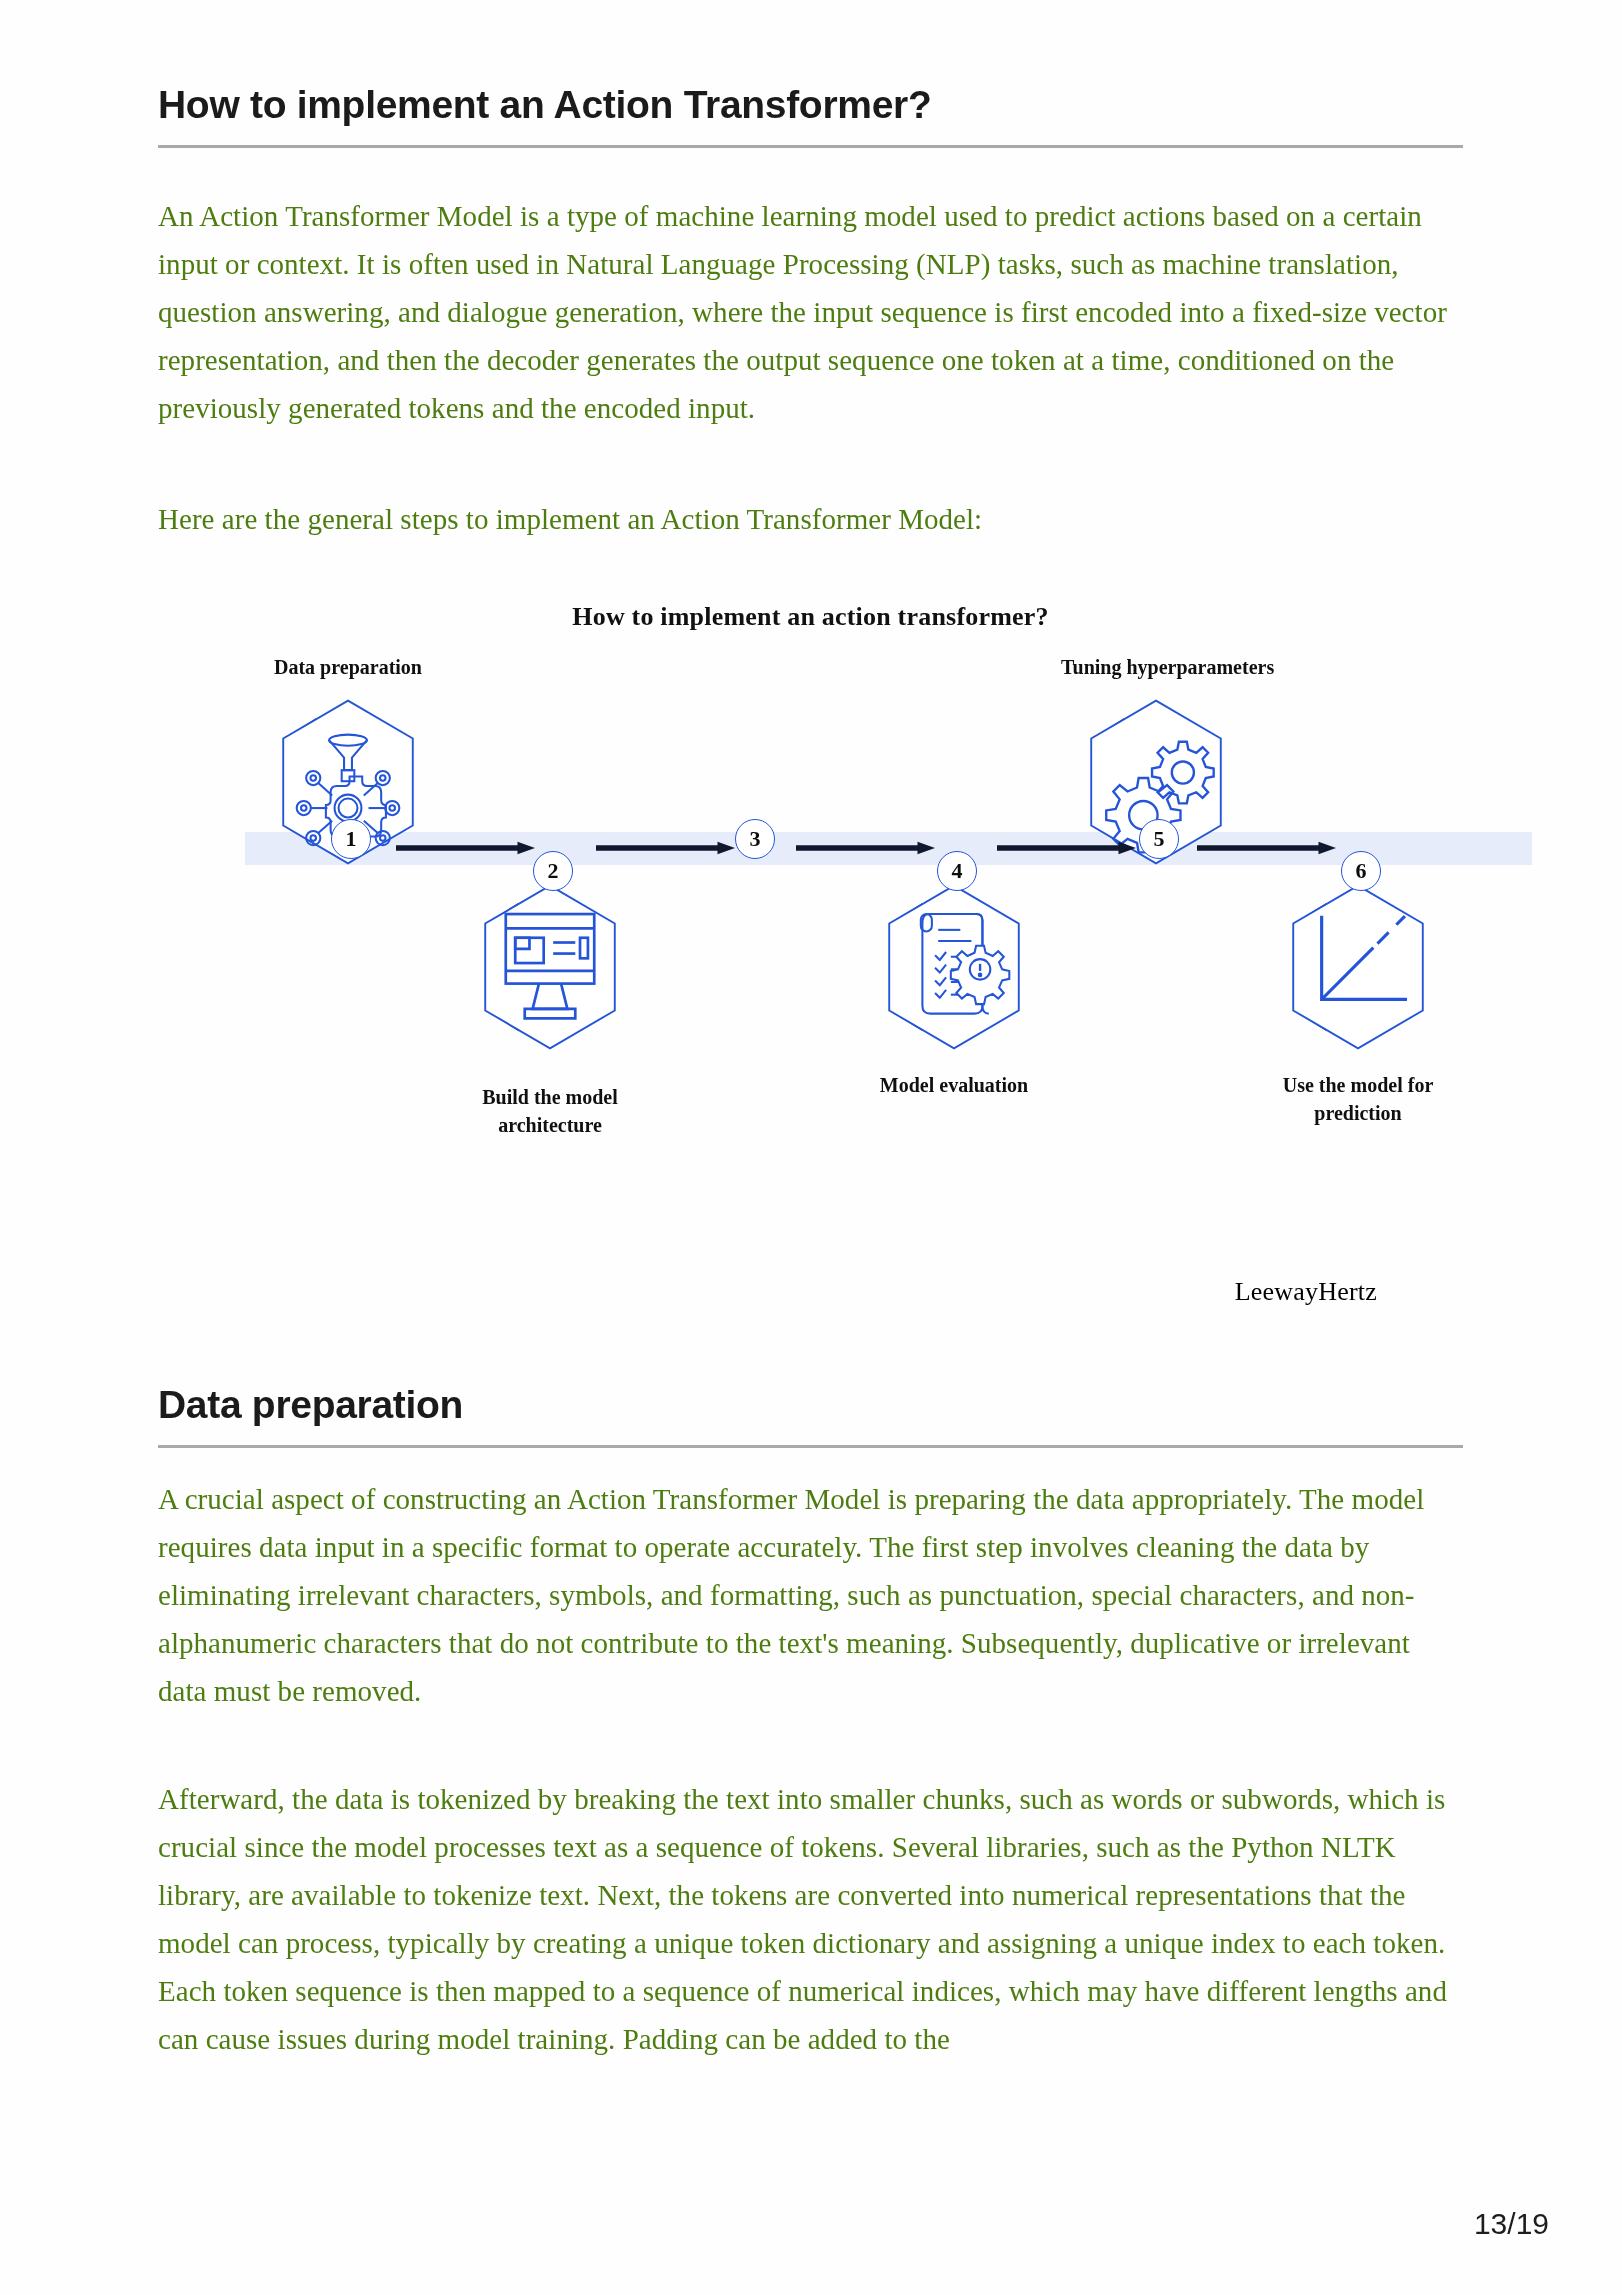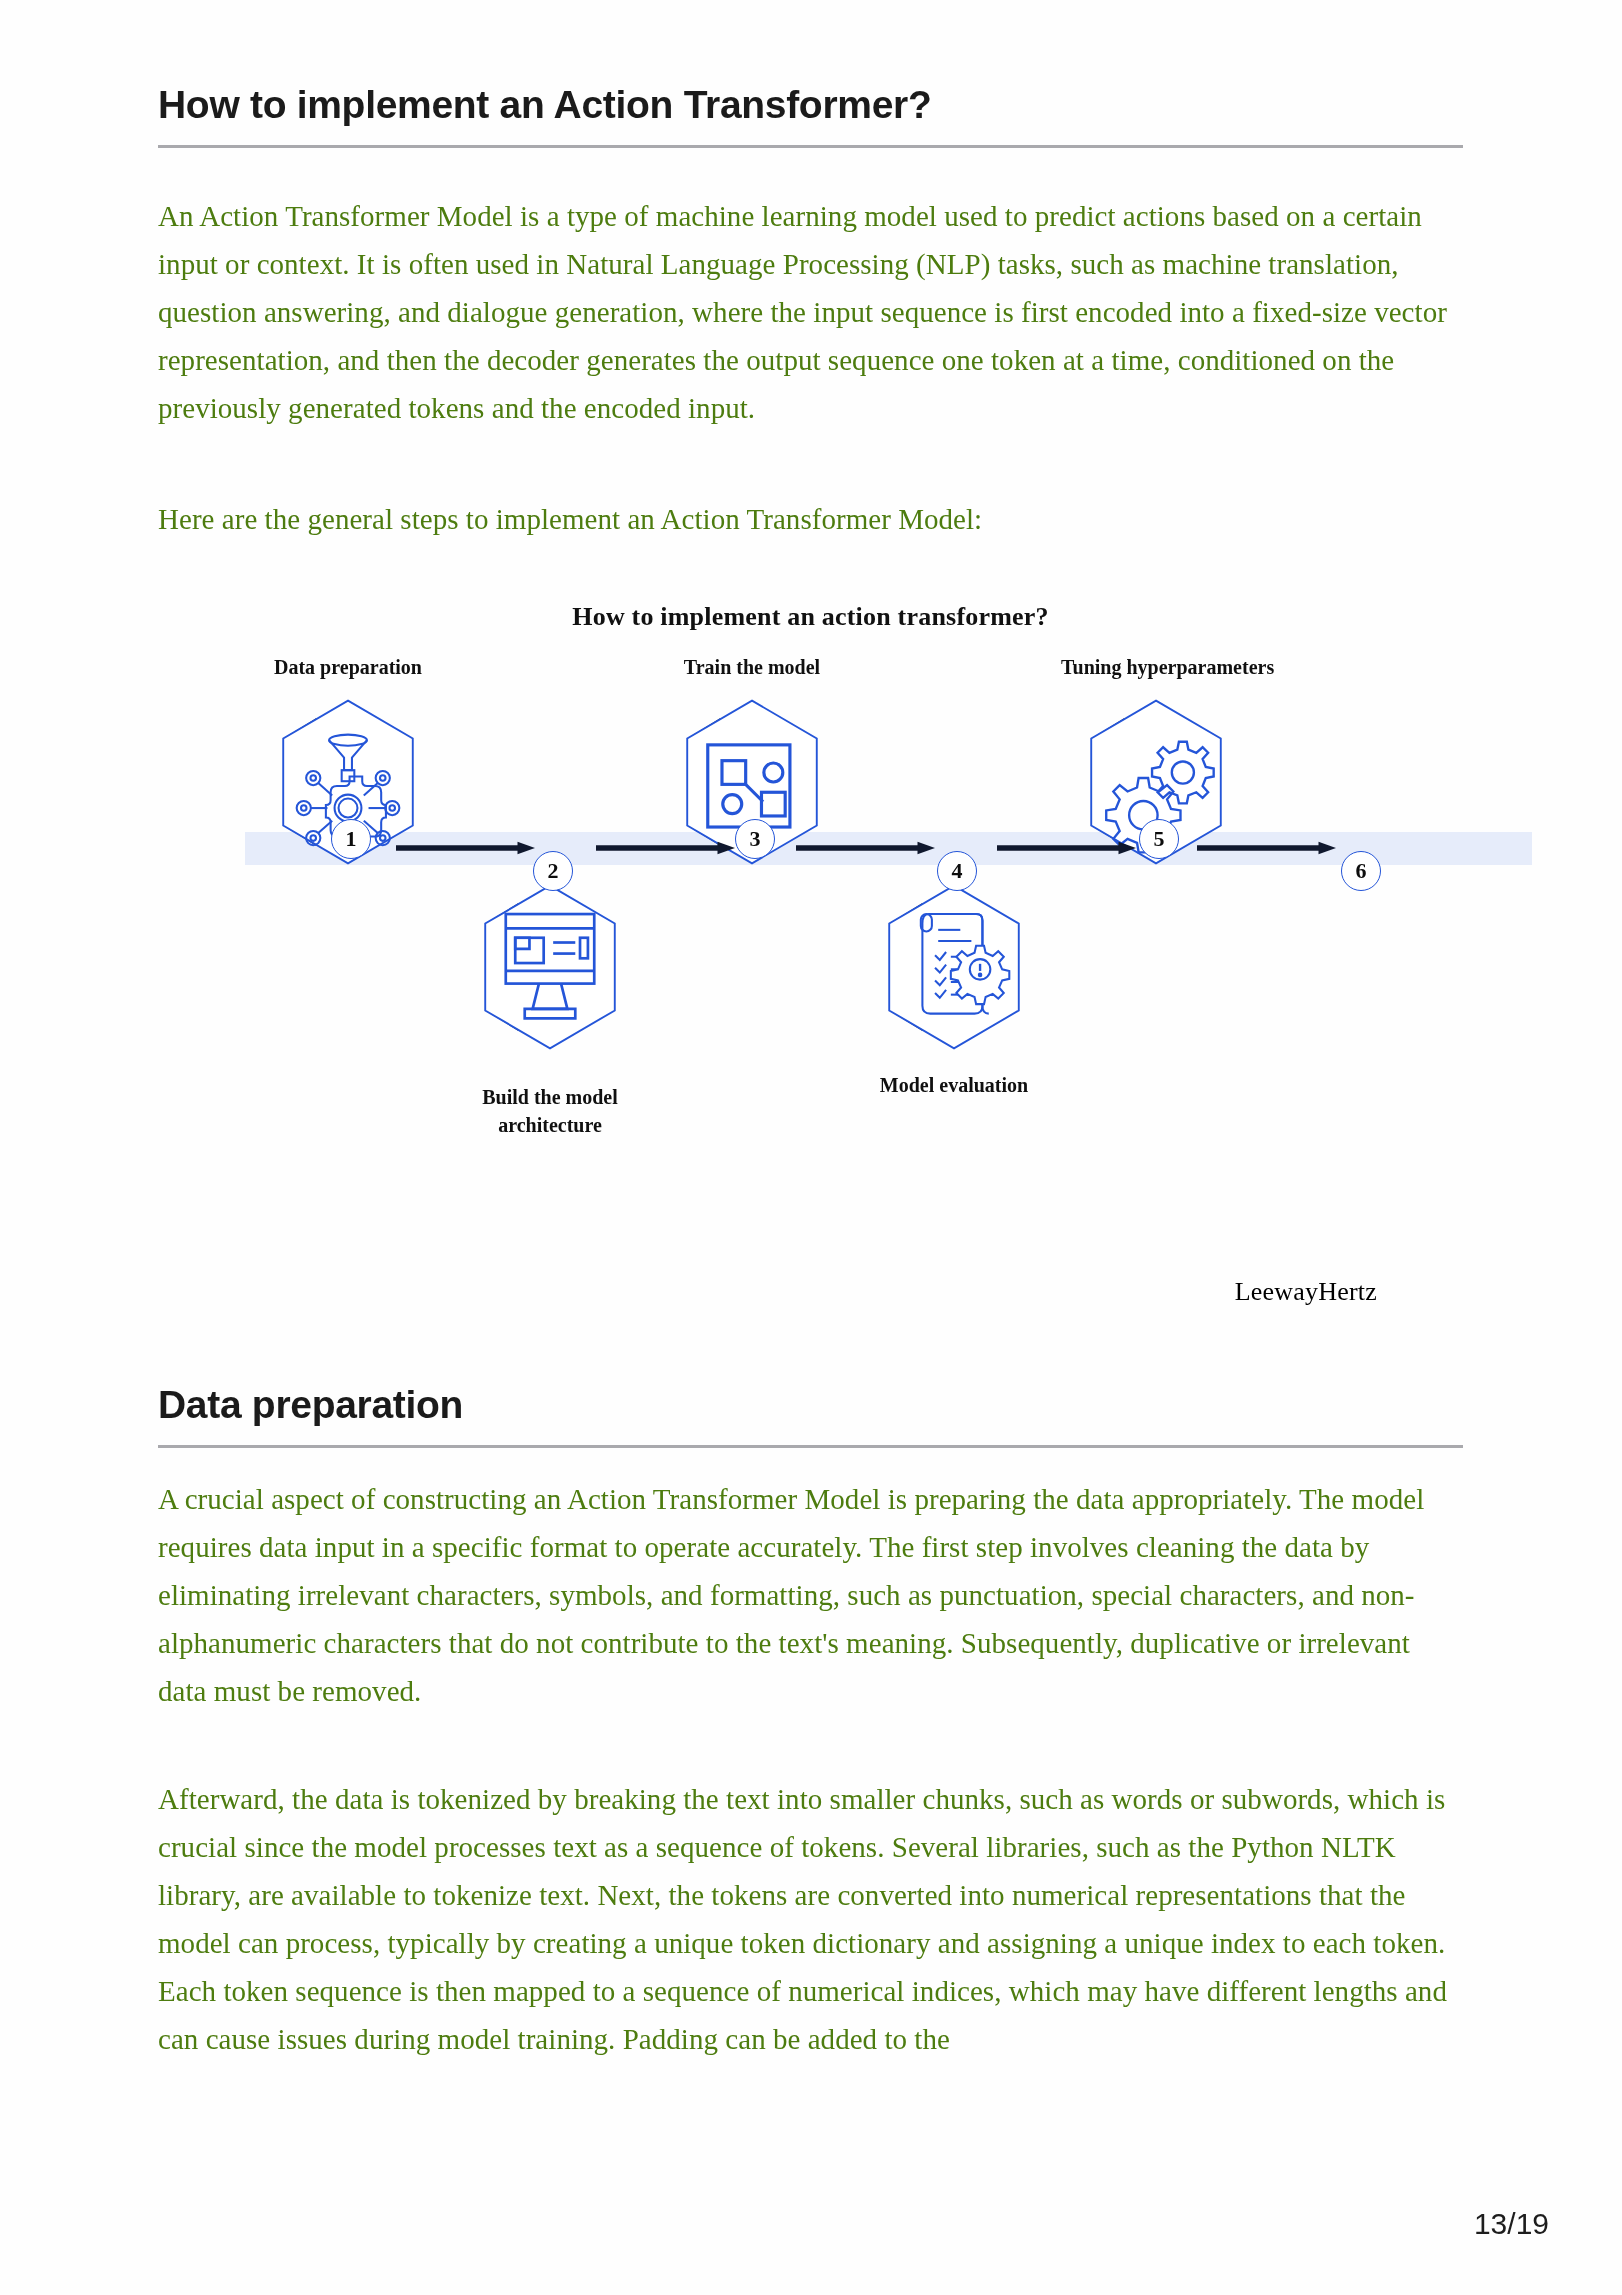--- a/index.html
+++ b/index.html
@@ -239,38 +239,20 @@
               <path d="M53,144 L74,144"></path>
                 <path d="M147,144 L126,144"></path>
               <path d="M62,176 L80,160"></path>
                 <path d="M138,176 L120,160"></path>
             </g>
           </svg>
         </div>
       </div>
       <div class="numcircle" style="left:173px; top:217px;">1</div>
 
-      <div class="node" style="left:499px; top:52px;">
-        <div class="cap">Train the model</div>
-        <div class="hexwrap" style="margin-top:12.7px;">
-          <svg width="158" height="176" viewBox="0 0 200 222">
-            <polygon points="28,52 28,170 47,182 47,64" fill="#131a2e"></polygon>
-            <polygon points="60,30 18,56 18,166 60,192 60,30" fill="#131a2e"></polygon>
-            <polygon points="100,8 182,56 182,166 100,214 18,166 18,56" fill="#ffffff" stroke="#2455d8" stroke-width="2.4"></polygon>
-            <g stroke="#2455d8" stroke-width="4" fill="none">
-              <rect x="44" y="64" width="104" height="104"></rect>
-              <rect x="62" y="84" width="30" height="30"></rect>
-              <rect x="112" y="124" width="30" height="30"></rect>
-              <circle cx="127" cy="99" r="12"></circle>
-              <circle cx="75" cy="139" r="12"></circle>
-              <path d="M90,112 L114,136"></path>
-            </g>
-          </svg>
-        </div>
-      </div>
       <div class="numcircle" style="left:577px; top:217px;">3</div>
 
       <div class="node" style="left:903px; top:52px;">
         <div class="cap">Tuning hyperparameters</div>
         <div class="hexwrap" style="margin-top:12.7px;">
           <svg width="158" height="176" viewBox="0 0 200 222">
             <polygon points="28,52 28,170 47,182 47,64" fill="#131a2e"></polygon>
             <polygon points="60,30 18,56 18,166 60,192 60,30" fill="#131a2e"></polygon>
             <polygon points="100,8 182,56 182,166 100,214 18,166 18,56" fill="#ffffff" stroke="#2455d8" stroke-width="2.4"></polygon>
             <g stroke="#2455d8" stroke-width="3" fill="none">
@@ -338,20 +320,36 @@
               <circle cx="133" cy="114" r="13" fill="#ffffff"></circle>
               <path d="M133,107 L133,116" stroke-width="3"></path>
               <circle cx="133" cy="121" r="1.6" fill="#2455d8"></circle>
             </g>
           </svg>
         </div>
         <div class="cap" style="margin-top:17.4px;">Model evaluation</div>
       </div>
       <div class="numcircle" style="left:779px; top:249px;">4</div>
 
+      <div class="node" style="left:1105px; top:277px;">
+        <div class="hexwrap">
+          <svg width="158" height="176" viewBox="0 0 200 222">
+            <polygon points="28,52 28,170 47,182 47,64" fill="#131a2e"></polygon>
+            <polygon points="60,30 18,56 18,166 60,192 60,30" fill="#131a2e"></polygon>
+            <polygon points="100,8 182,56 182,166 100,214 18,166 18,56" fill="#ffffff" stroke="#2455d8" stroke-width="2.4"></polygon>
+            <g stroke="#2455d8" stroke-width="4" fill="none" stroke-linecap="square">
+              <path d="M54,48 L54,152 L160,152"></path>
+              <path d="M56,150 L118,88"></path>
+              <path d="M126,80 L140,66" stroke-dasharray="16 10"></path>
+              <path d="M150,56 L158,48"></path>
+            </g>
+          </svg>
+        </div>
+        <div class="cap wrap" style="margin-top:17.4px;">Use the model for prediction</div>
+      </div>
       <div class="numcircle" style="left:1183px; top:249px;">6</div>
 
       <div class="brand">LeewayHertz</div>
     </div>
   </div>
 
   <div class="content" style="top:1382px;">
     <h1 class="doc-h">Data preparation</h1>
     <div class="rule"></div>
   </div>

